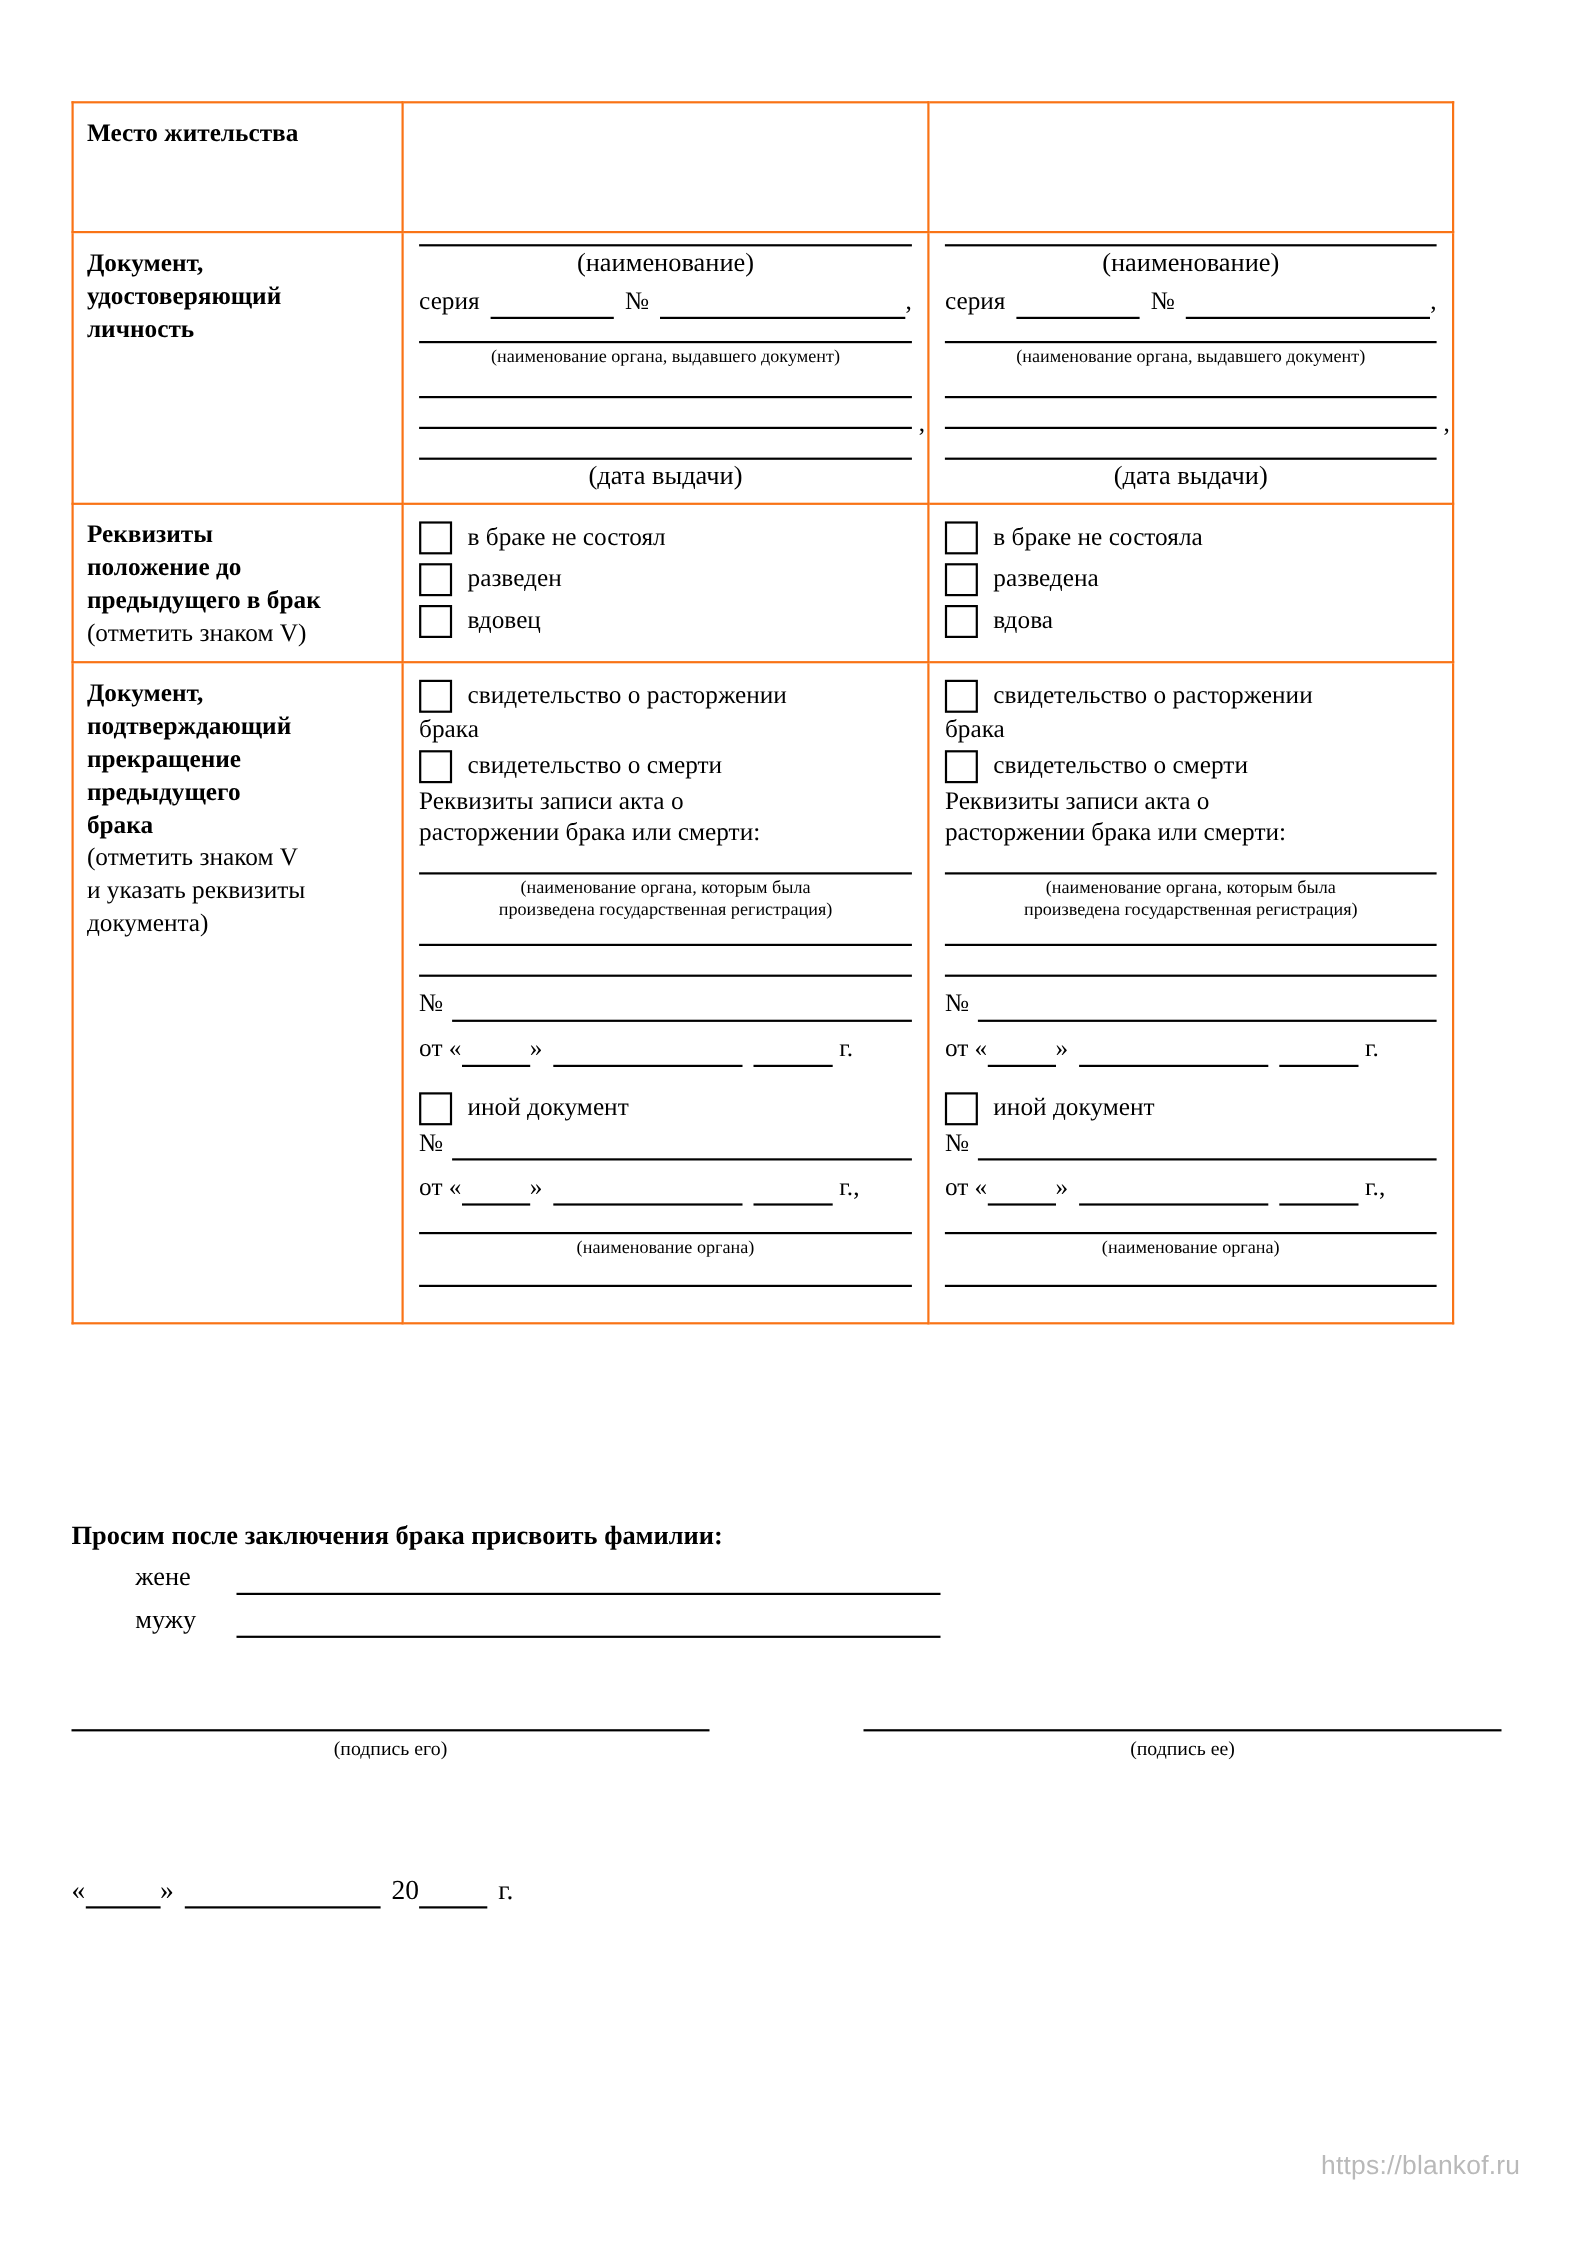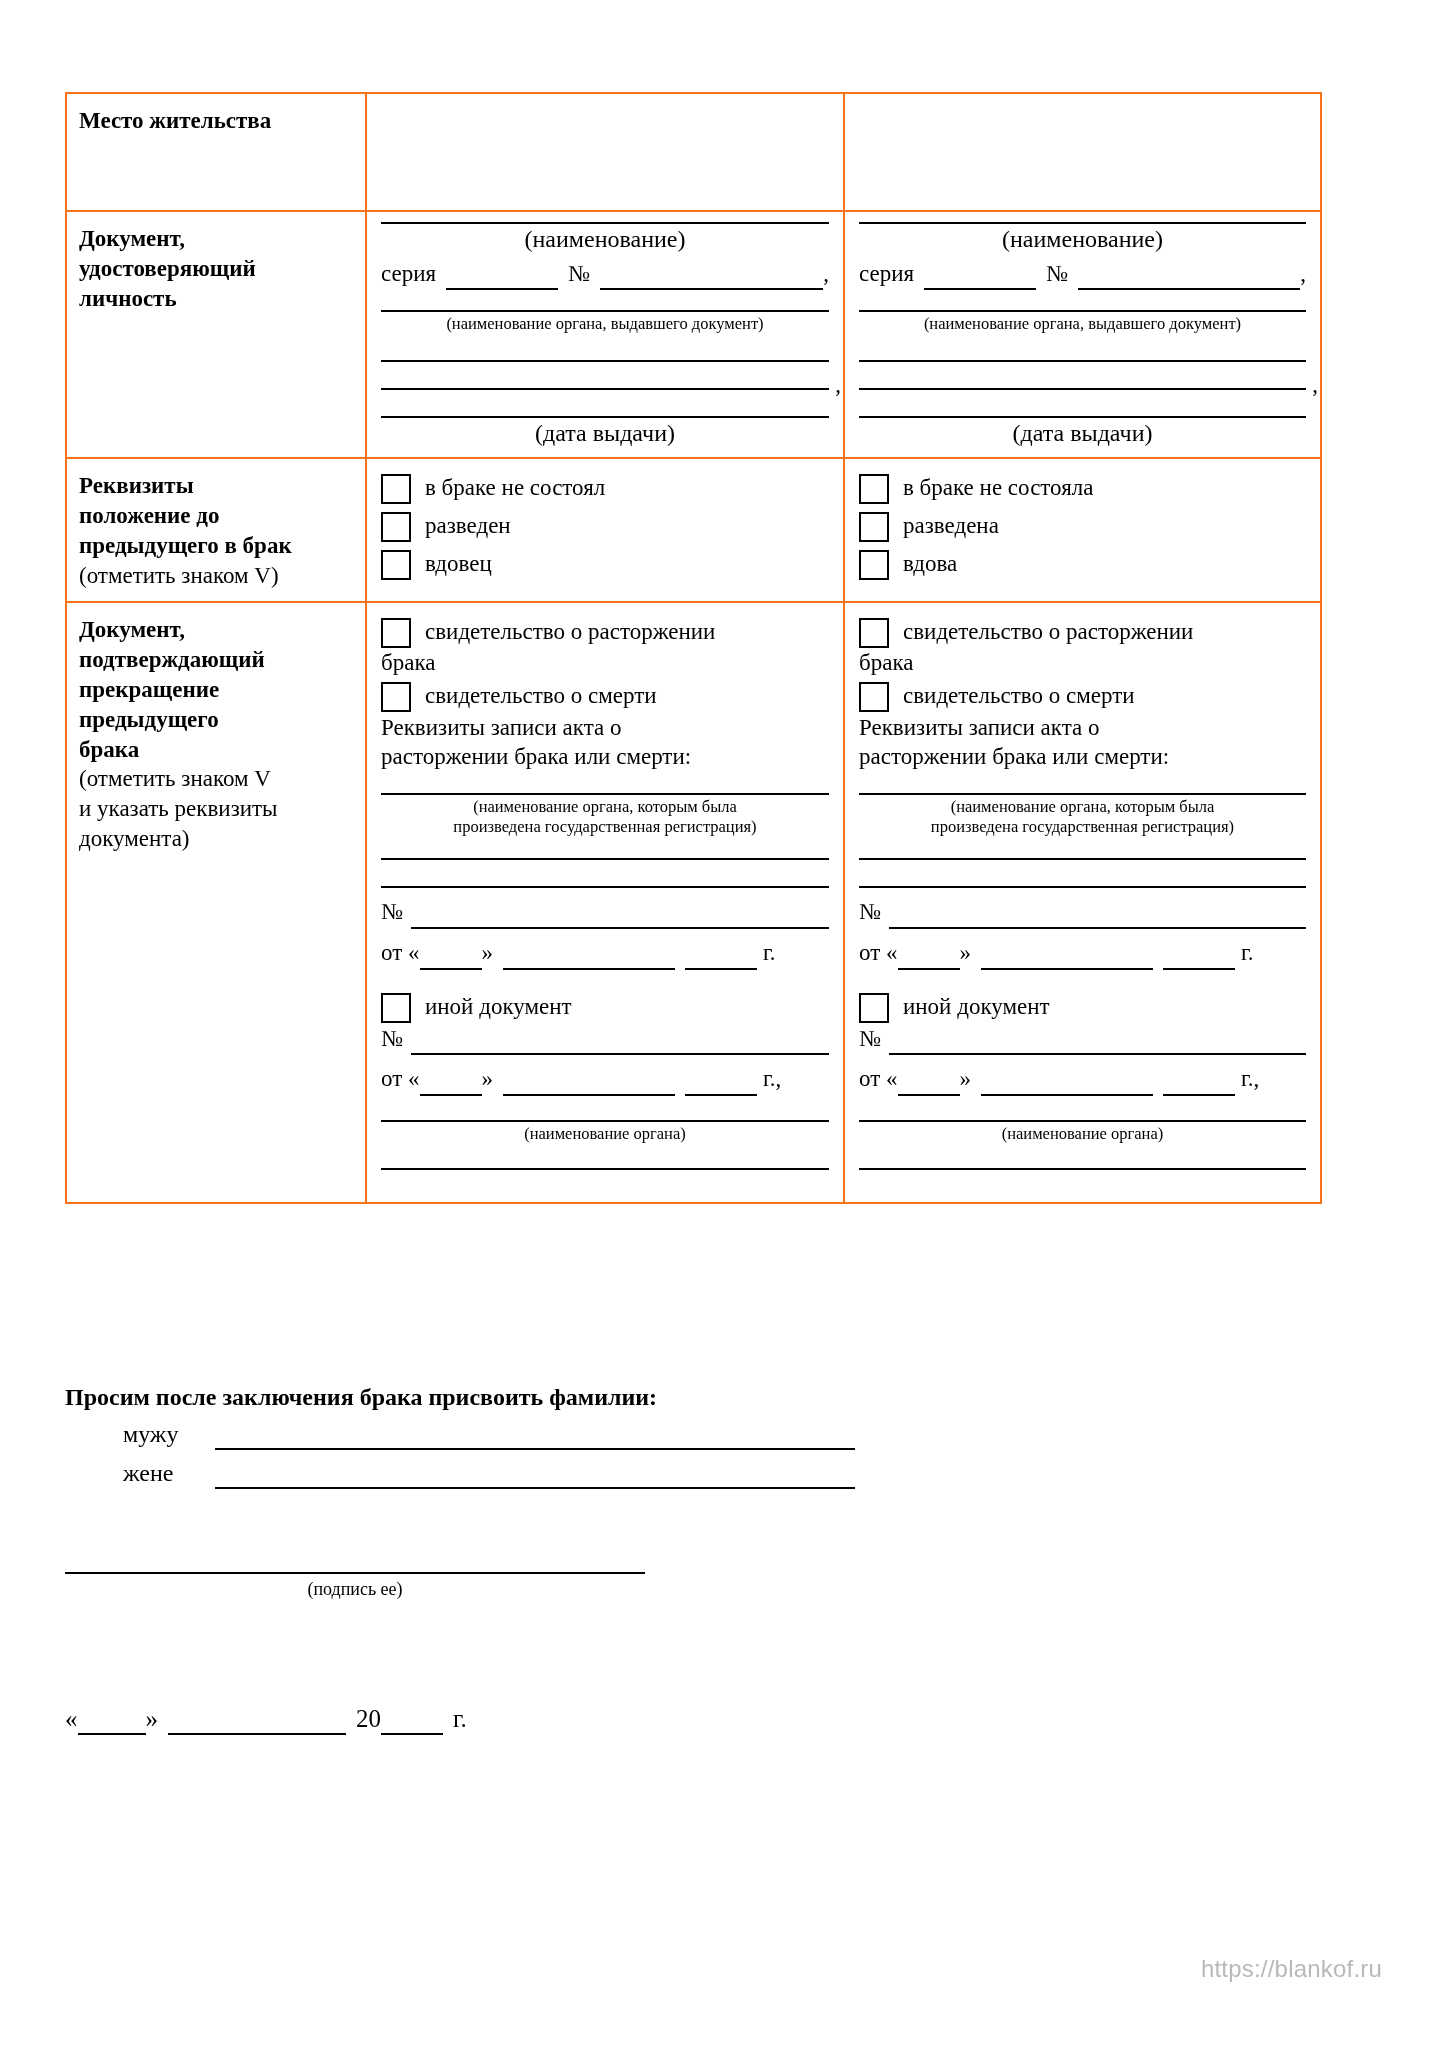--- a/index.html
+++ b/index.html
@@ -579,30 +579,34 @@
       </tr>
 
     </tbody>
   </table>
 
   <div class="footer">
 
     <div class="ask-title">Просим после заключения брака присвоить фамилии:</div>
 
     <div class="surname-row">
+      <span class="who">жене</span>
+      <span class="line"></span>
+    </div>
+    <div class="surname-row">
       <span class="who">мужу</span>
       <span class="line"></span>
     </div>
-    <div class="surname-row">
-      <span class="who">жене</span>
-      <span class="line"></span>
+  </div>
+
+  <div class="signatures">
+    <div class="sig-block">
+      <div class="sig-line"></div>
+      <div class="sig-caption">(подпись его)</div>
     </div>
-  </div>
-
-  <div class="signatures">
     <div class="sig-block">
       <div class="sig-line"></div>
       <div class="sig-caption">(подпись ее)</div>
     </div>
   </div>
 
   <div class="date-line">
     <span class="txt">«</span>
     <span class="b-day"></span>
     <span class="txt">»</span>

